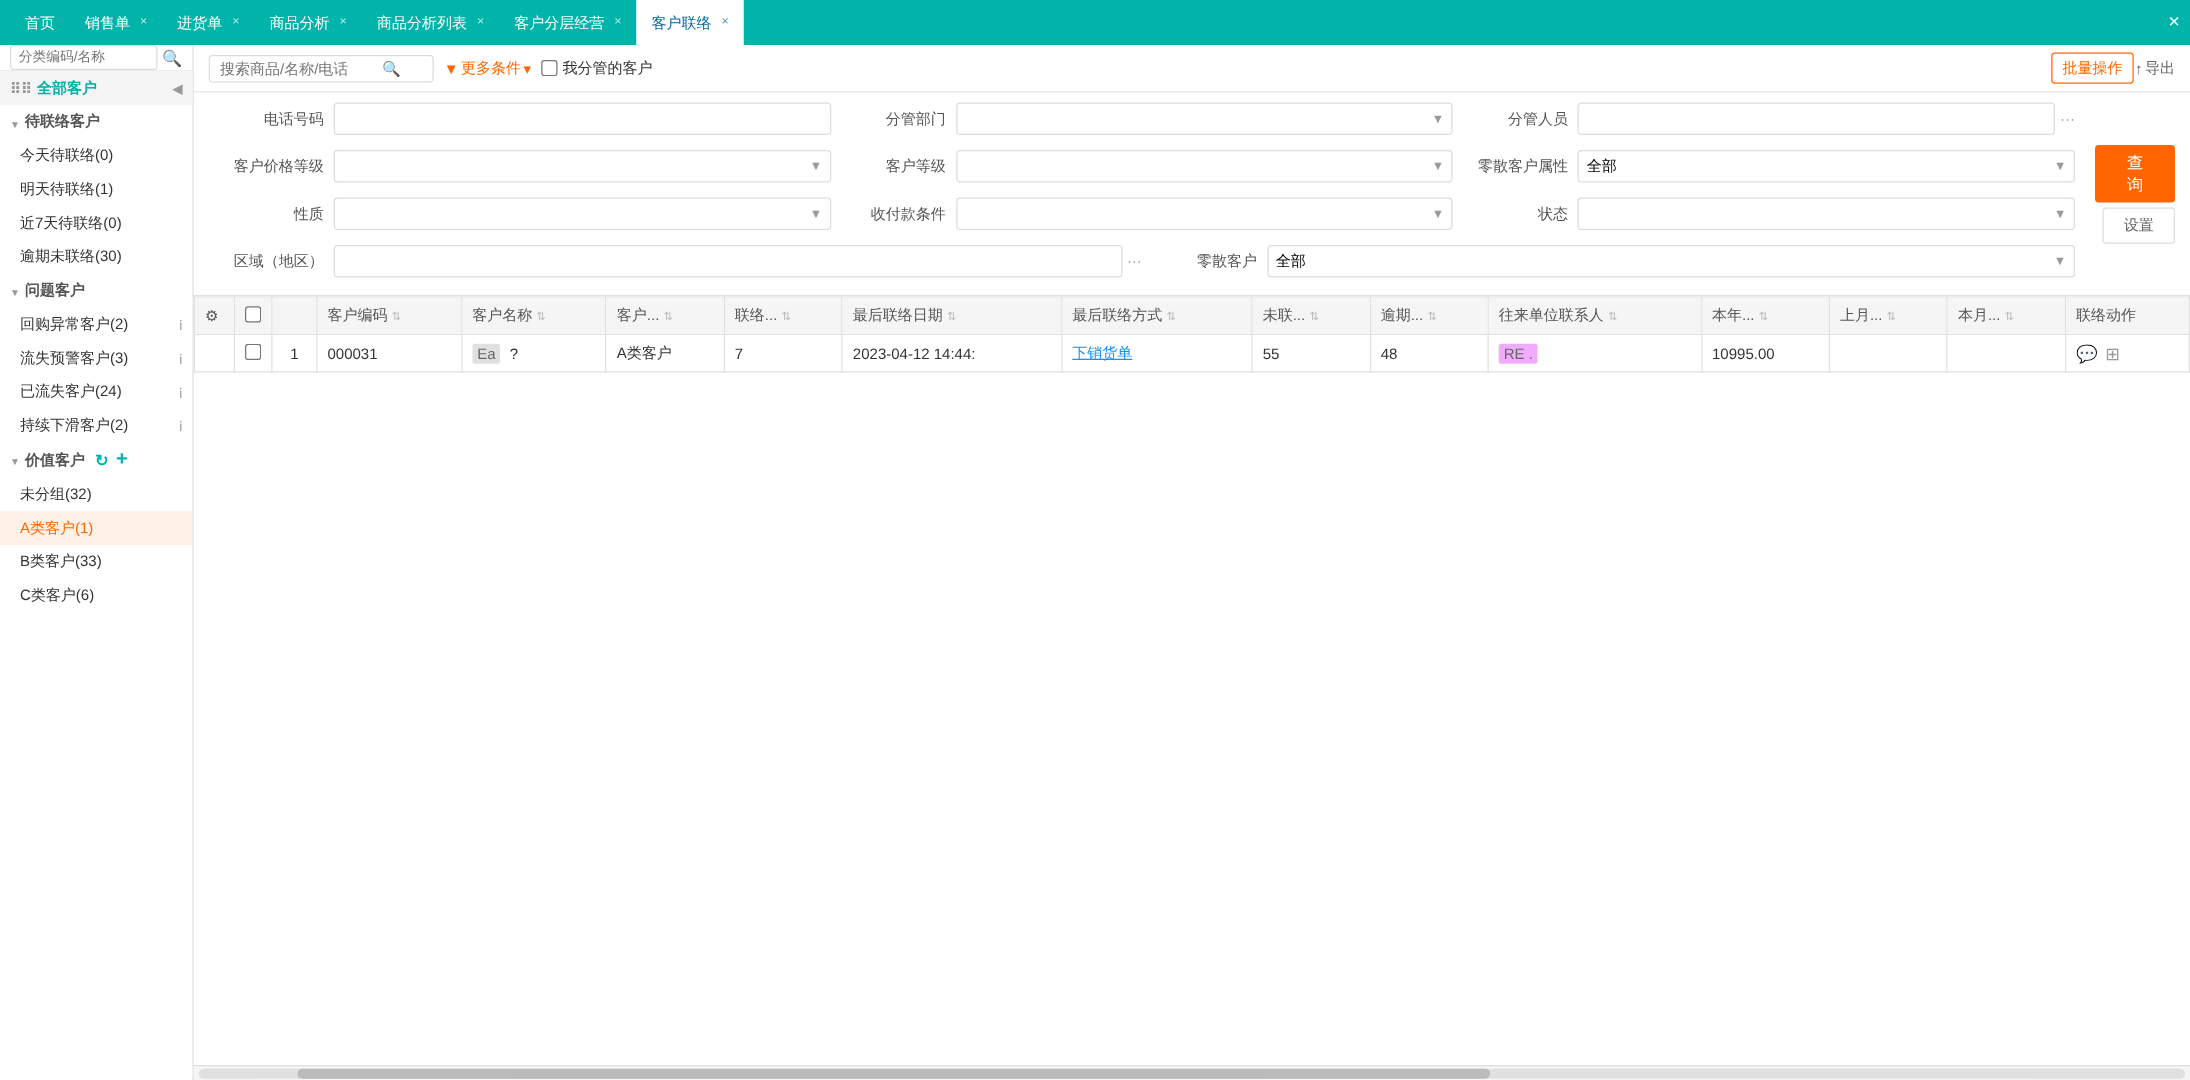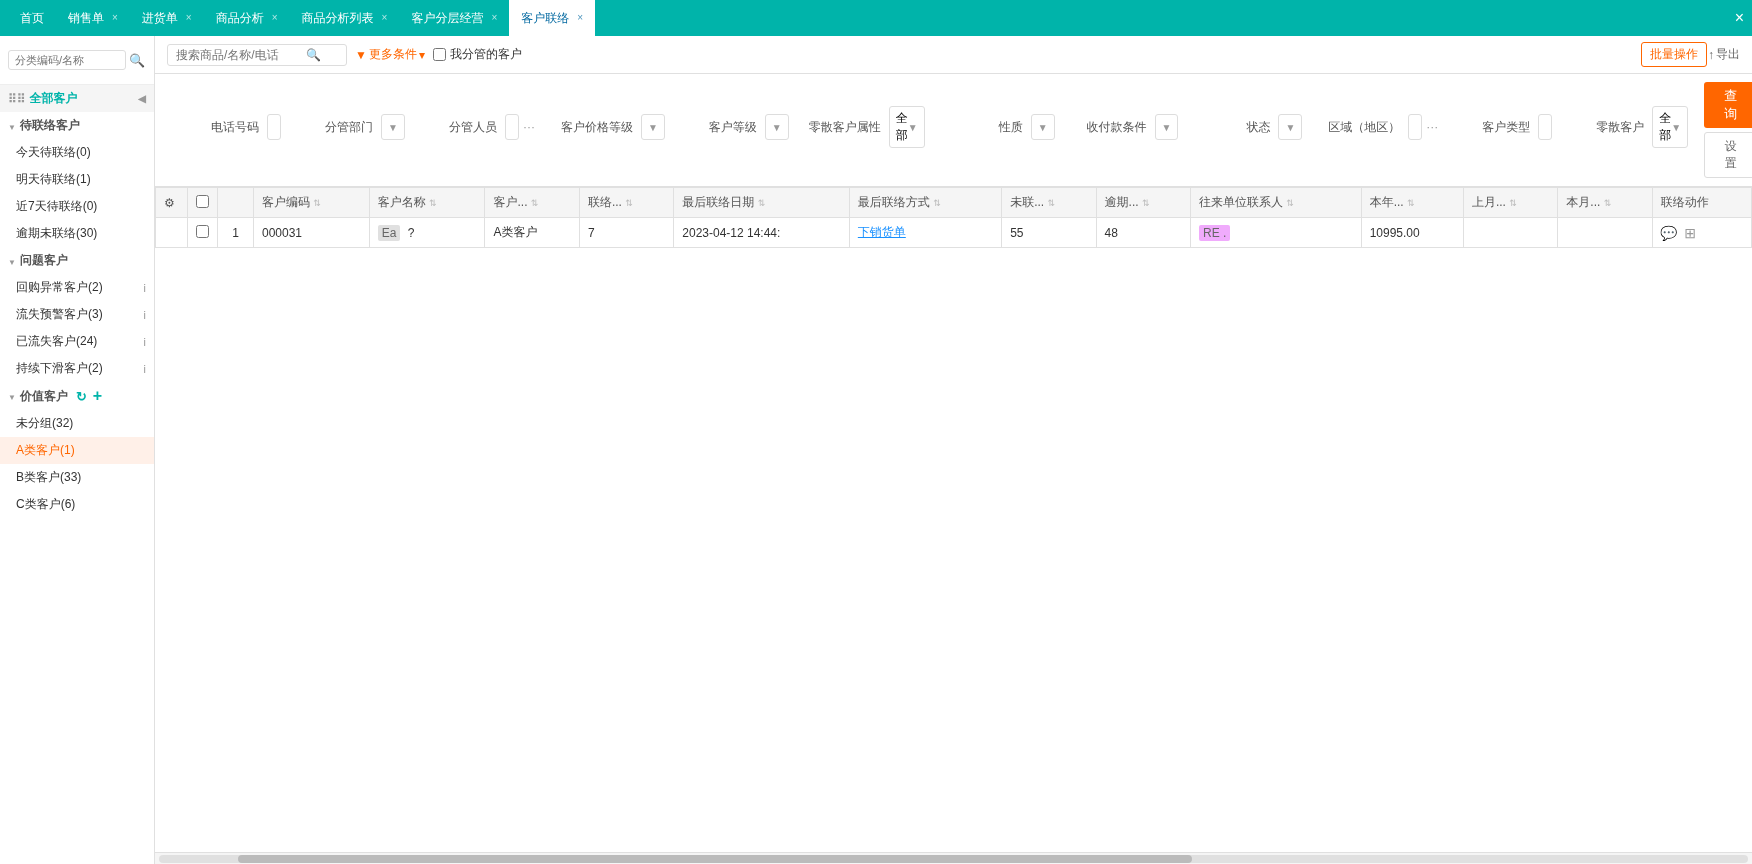--- a/index.html
+++ b/index.html
@@ -11,21 +11,21 @@
     .nav-item.active { background: white; color: #0369a1; border-radius: 4px 4px 0 0; }
     .nav-close { font-size: 10px; margin-left: 4px; opacity: 0.7; cursor: pointer; }
     .nav-home { font-size: 14px; }
     .top-nav-right { margin-left: auto; color: white; font-size: 16px; cursor: pointer; }
     
     
     .main-layout { display: flex; height: calc(864px - 36px); }
     
     
     .sidebar { width: 155px; background: white; border-right: 1px solid #e0e0e0; overflow-y: auto; flex-shrink: 0; }
-    .sidebar-search { padding: 14px 8px; border-bottom: 1px solid #eee; display: flex; align-items: center; gap: 4px; }
+    .sidebar-search { padding: 0 8px; border-bottom: 1px solid #eee; display: flex; align-items: center; gap: 4px; }
     .sidebar-search input { border: 1px solid #ddd; border-radius: 3px; padding: 3px 6px; width: 100%; font-size: 11px; }
     .sidebar-search-icon { color: #999; cursor: pointer; font-size: 13px; }
     .sidebar-section-header { background: #f5f5f5; padding: 5px 8px; font-weight: bold; color: #00b4aa; display: flex; align-items: center; gap: 4px; cursor: pointer; }
     .sidebar-item { padding: 5px 8px 5px 16px; color: #333; cursor: pointer; display: flex; align-items: center; gap: 4px; }
     .sidebar-item.active { background: #fff0e8; color: #ff6600; }
     .sidebar-subsection { padding: 5px 8px; font-weight: bold; color: #555; display: flex; align-items: center; gap: 4px; cursor: pointer; }
     .triangle { display: inline-block; }
     .triangle.down::before { content: '▼'; font-size: 8px; color: #999; }
     
     
@@ -209,21 +209,21 @@
         <span class="btn-export">
           <span>↑</span>
           <span>导出</span>
         </span>
       </div>
     </div>
 
     <div class="adv-filter">
       <div style="display:flex; gap:0; align-items:center;">
 
-        <div style="flex:1; display:flex; flex-direction:row; gap:6px;">
+        <div style="flex:1; display:flex; flex-direction:column; gap:6px;">
 
           <div class="filter-row">
             <div style="flex:1; display:flex; align-items:center;">
               <span class="filter-label">电话号码</span>
               <div class="filter-control" style="flex:1;"></div>
             </div>
             <div style="flex:1; display:flex; align-items:center;">
               <span class="filter-label">分管部门</span>
               <div class="filter-control-select" style="flex:1;">
                 <span class="arrow">▼</span>
@@ -277,24 +277,20 @@
                 <span class="arrow">▼</span>
               </div>
             </div>
           </div>
 
           <div class="filter-row">
             <div style="flex:1; display:flex; align-items:center;">
               <span class="filter-label">区域（地区）</span>
               <div class="filter-control" style="flex:1;"></div>
               <span class="filter-dots">···</span>
-            </div>
-            <div style="flex:1; display:flex; align-items:center;">
-              <span class="filter-label">客户类型</span>
-              <div class="filter-control" style="flex:1;"></div>
             </div>
             <div style="flex:1; display:flex; align-items:center;">
               <span class="filter-label">零散客户</span>
               <div class="filter-control-select" style="flex:1;">
                 <span>全部</span>
                 <span class="arrow">▼</span>
               </div>
             </div>
           </div>
         </div>

